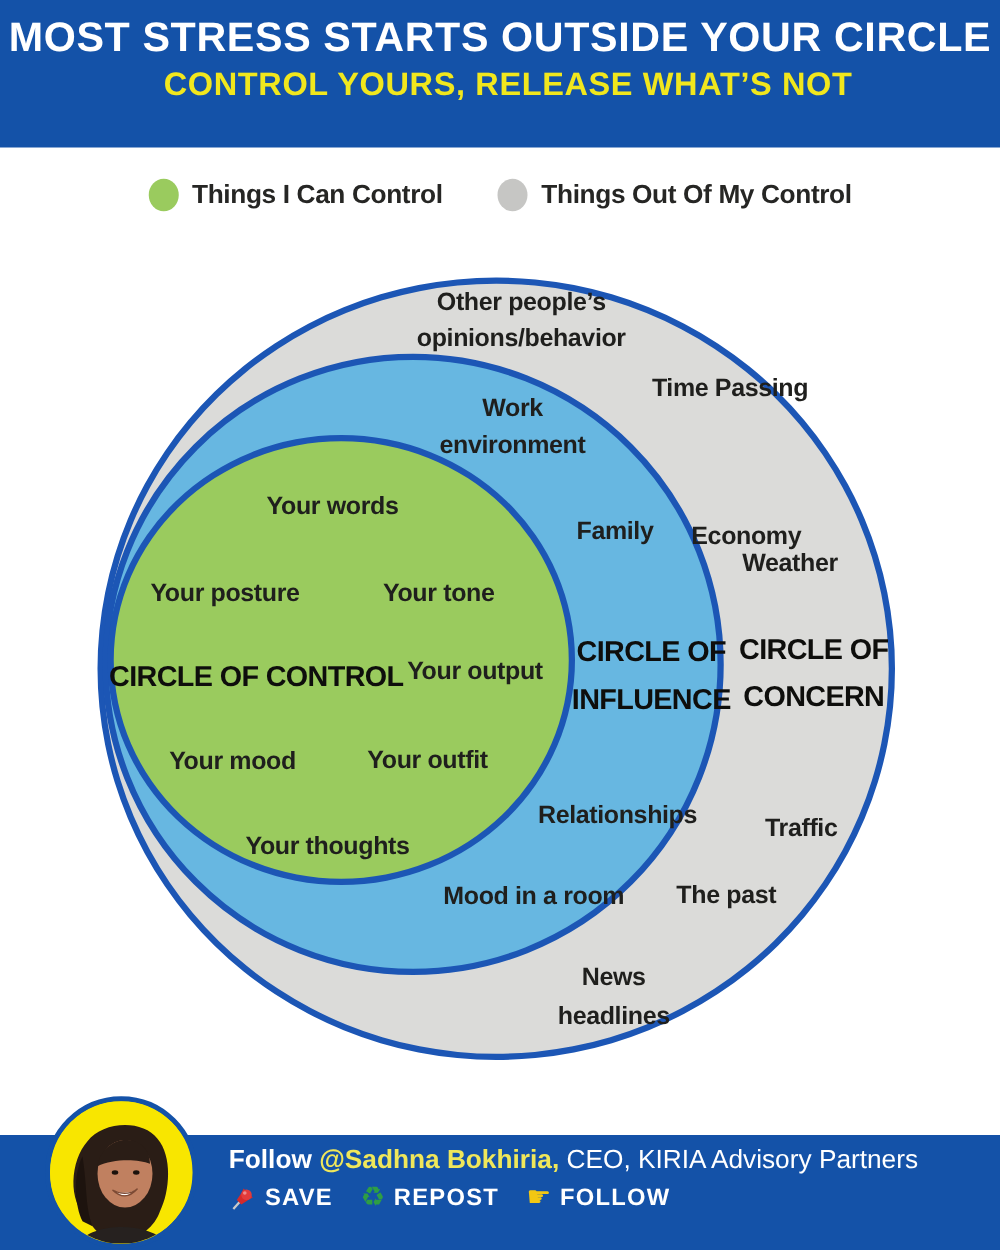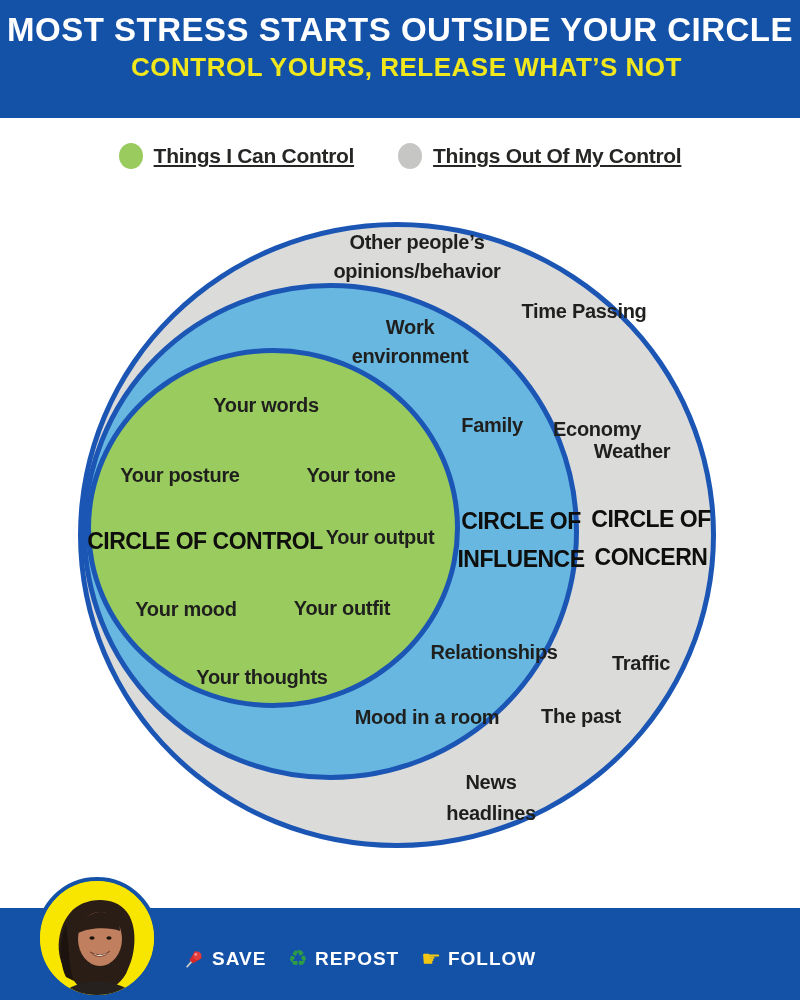--- a/index.html
+++ b/index.html
@@ -27,21 +27,21 @@
     letter-spacing:.5px;
     padding-left:13px;
   }
   
   .legend{
     position:absolute;top:143px;left:0;width:800px;
     display:flex;justify-content:center;align-items:center;gap:44px;
   }
   .legend-item{display:flex;align-items:center;gap:11px;}
   .legend-dot{width:24px;height:26px;border-radius:50%;}
-  .legend-label{font-size:21px;font-weight:600;color:#262624;letter-spacing:-0.3px;text-decoration:underline;}
+  .legend-label{font-size:21px;font-weight:600;color:#262624;letter-spacing:-0.3px;}
   
   .circle{position:absolute;border-radius:50%;border:5px solid var(--border-blue);box-sizing:border-box;}
   .circle-concern{left:78px;top:222px;width:638px;height:626px;}
   .circle-influence{left:82px;top:283px;width:497px;height:497px;}
   .circle-control{left:86px;top:348px;width:374px;height:360px;}
   
   .lbl,.ttl{
     position:absolute;transform:translateX(-50%);text-align:center;
     white-space:pre-line;color:var(--ink);
   }
@@ -161,20 +161,26 @@
       <path d="M38 52 C40 38 52 30 62 31 C74 32 80 40 80 50 C70 46 50 46 38 52 Z" fill="#2a1d16"></path>
 
       <ellipse cx="52" cy="57" rx="2.6" ry="1.8" fill="#1c120c"></ellipse>
       <ellipse cx="69" cy="57" rx="2.6" ry="1.8" fill="#1c120c"></ellipse>
 
       <path d="M52 72 Q60 79 69 71 Q61 75 52 72 Z" fill="#fff"></path>
       <path d="M50 71 Q60 81 70 70 Q61 77 50 71 Z" fill="none" stroke="#7d4a34" stroke-width="1"></path>
     </svg>
   </div>
 
+  <div class="follow-line">
+    <span class="fw">Follow</span>
+    <span> </span>
+    <span class="handle">@Sadhna Bokhiria,</span>
+    <span> CEO, KIRIA Advisory Partners</span>
+  </div>
 
   <div class="actions-line">
     <span class="action">
       <svg width="22" height="22" viewBox="0 0 24 24" class="icon-svg">
         <line x1="4" y1="21" x2="11" y2="13" stroke="#c9c9c9" stroke-width="2"></line>
         <path d="M13 3 L21 11 L17 13 L11 17 L7 13 L11 7 Z" fill="#d42a2a"></path>
         <circle cx="15.5" cy="8.5" r="4.6" fill="#e23b3b"></circle>
         <circle cx="14" cy="7" r="1.6" fill="#f08a8a"></circle>
       </svg>
       <span class="action-label">SAVE</span>

